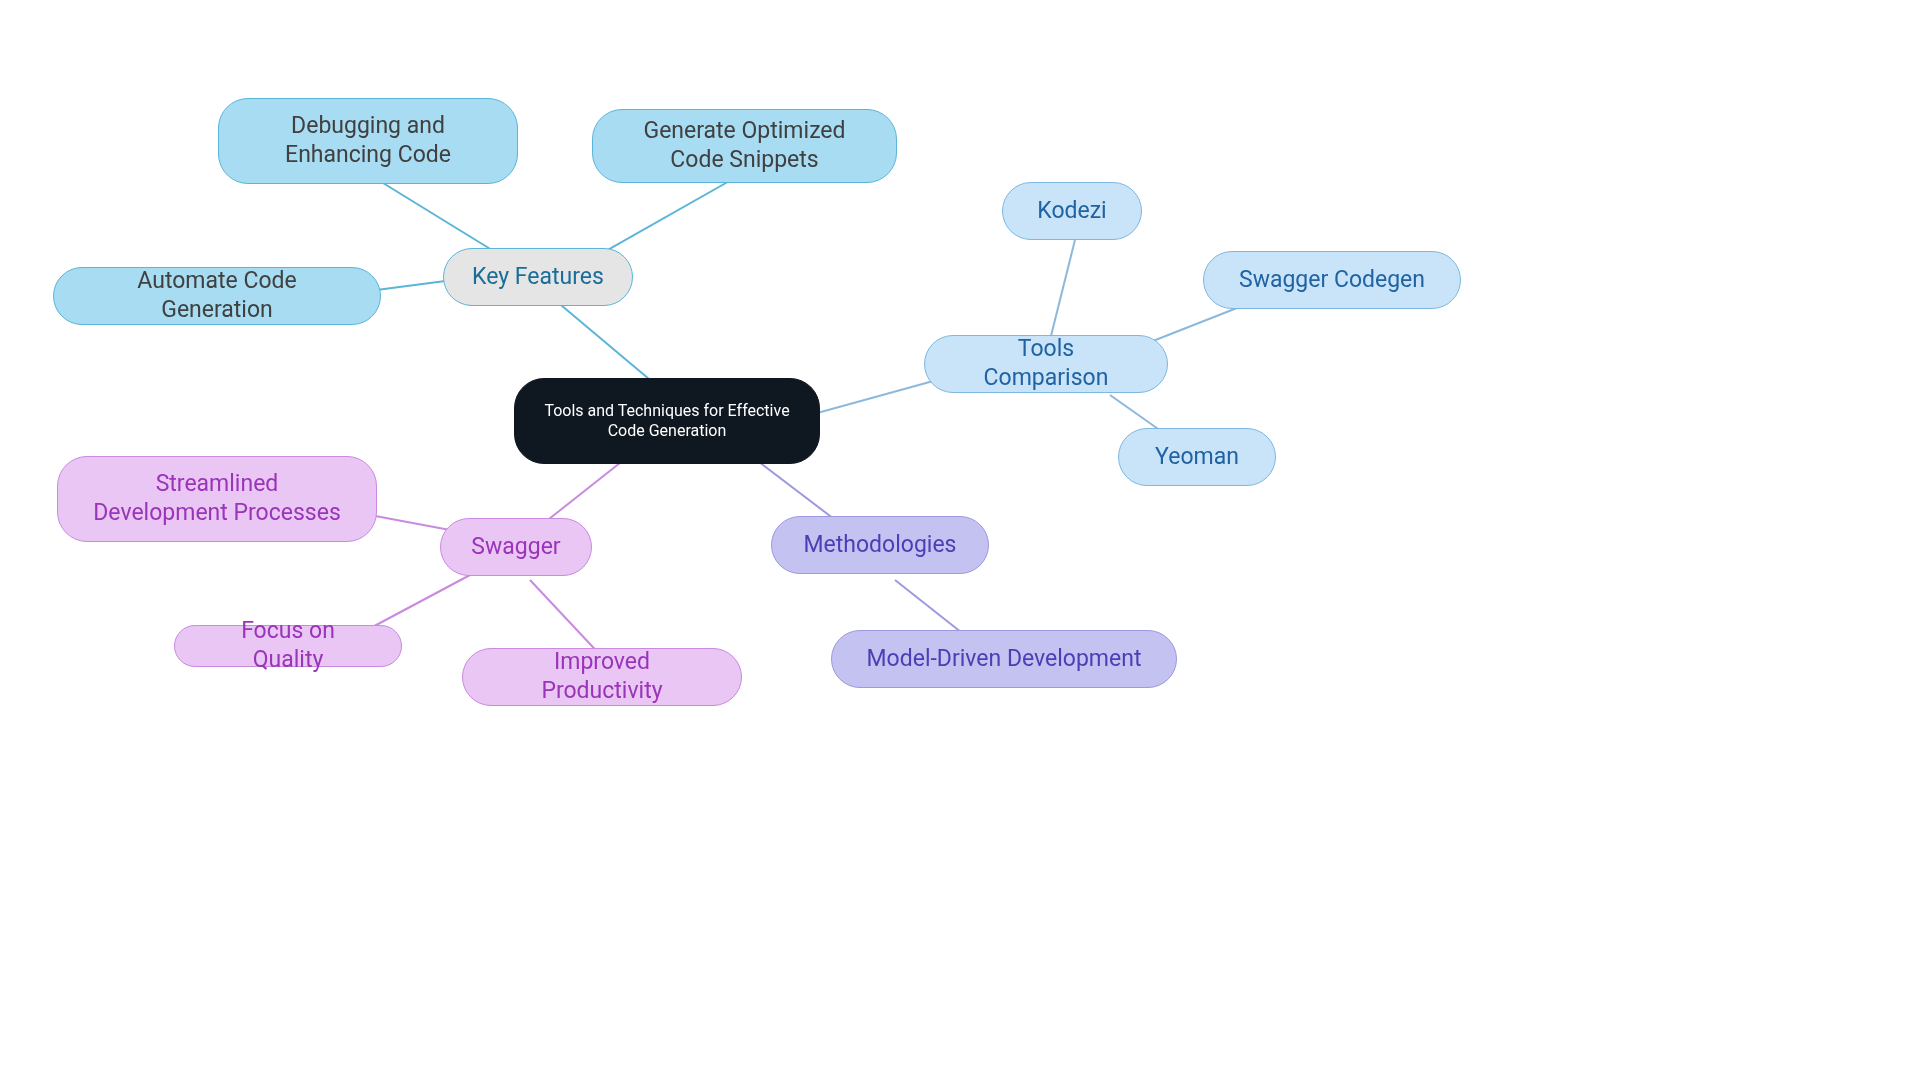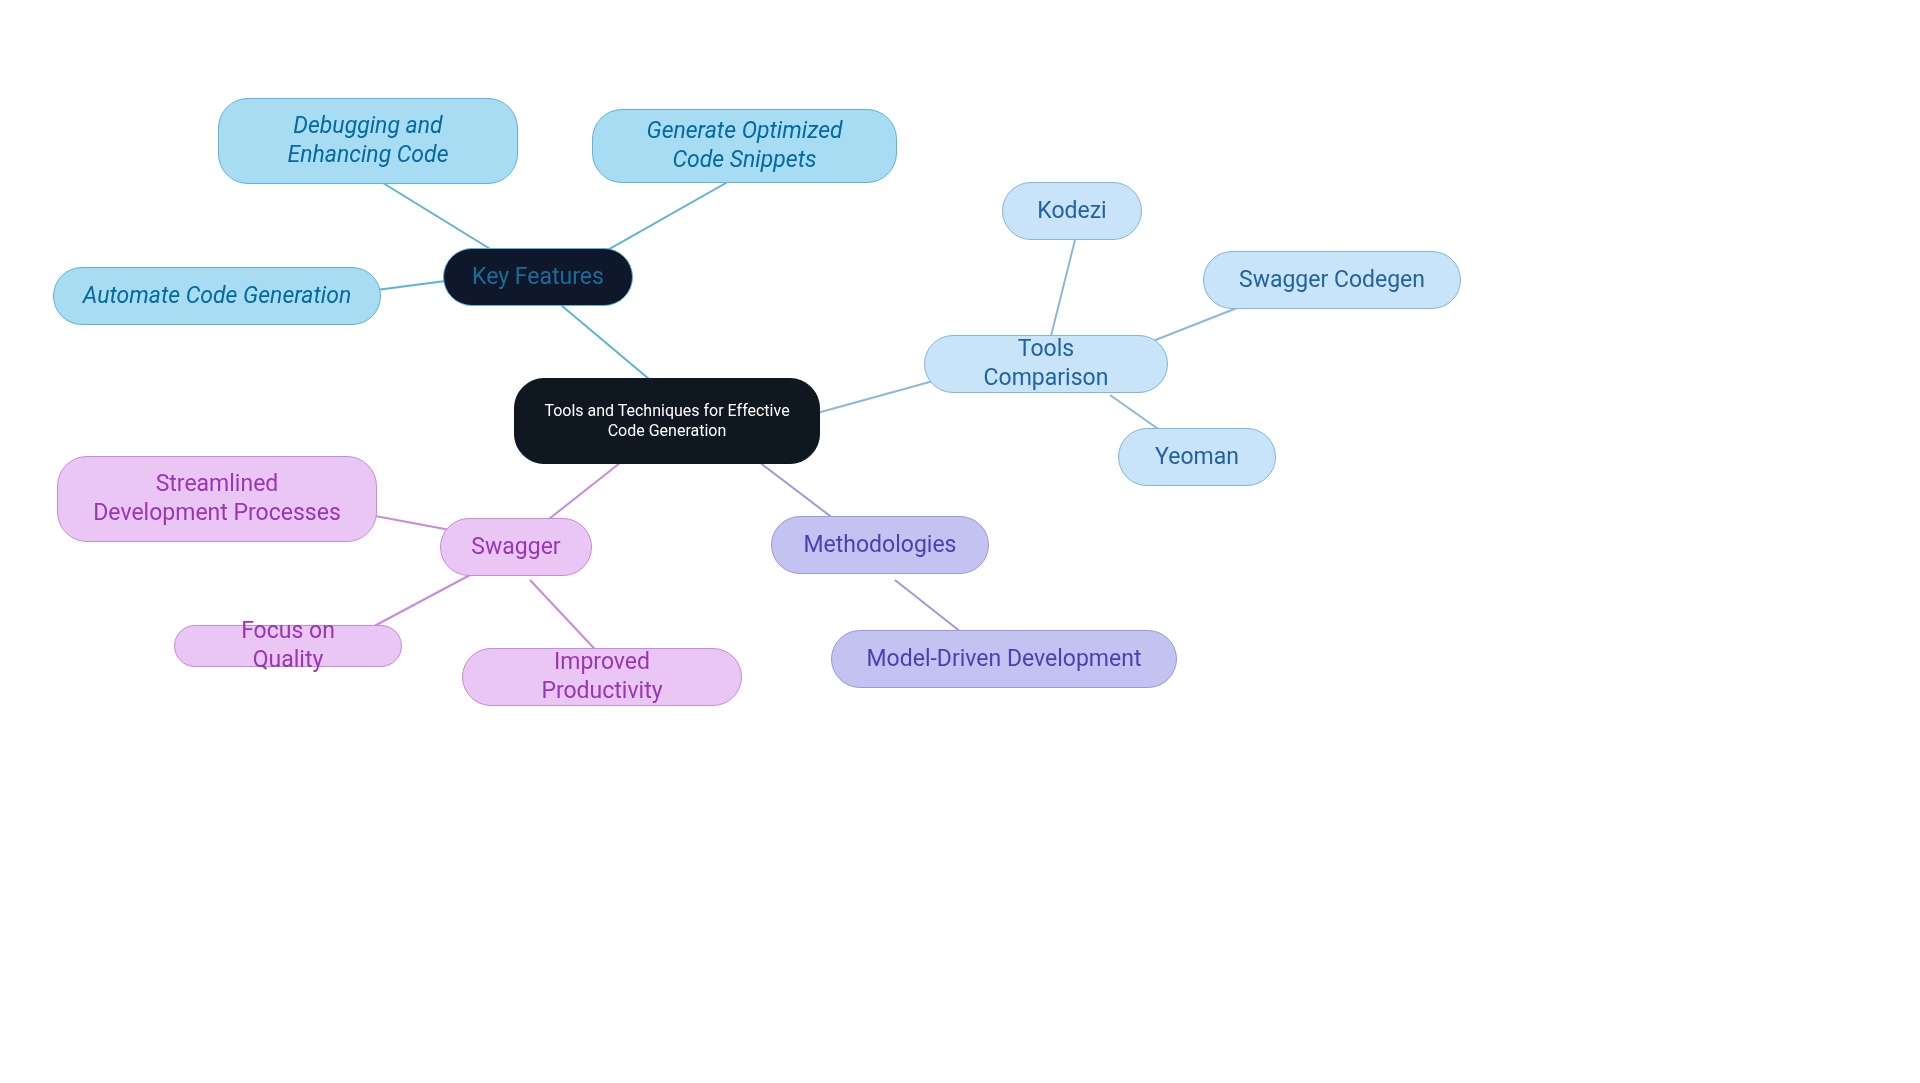--- a/index.html
+++ b/index.html
@@ -33,29 +33,28 @@
     line-height: 1.25;
     border: 1.5px solid;
   }
   .center-node {
     background: #0f1720;
     color: #ffffff;
     border-color: #0f1720;
     font-size: 16px;
   }
   .keyfeatures-branch {
-    background: #0f172a;
+    background: #e5e5e5;
     border-color: #5bb5d9;
     color: #1a6d99;
   }
   .keyfeatures-leaf {
     background: #a7dcf2;
     border-color: #5bb5d9;
-    color: #0369a1;
-    font-style: italic;
+    color: #404040;
   }
   .tools-branch {
     background: #c9e4f8;
     border-color: #7cb8e0;
     color: #2063a3;
   }
   .tools-leaf {
     background: #c9e4f8;
     border-color: #7cb8e0;
     color: #2063a3;

